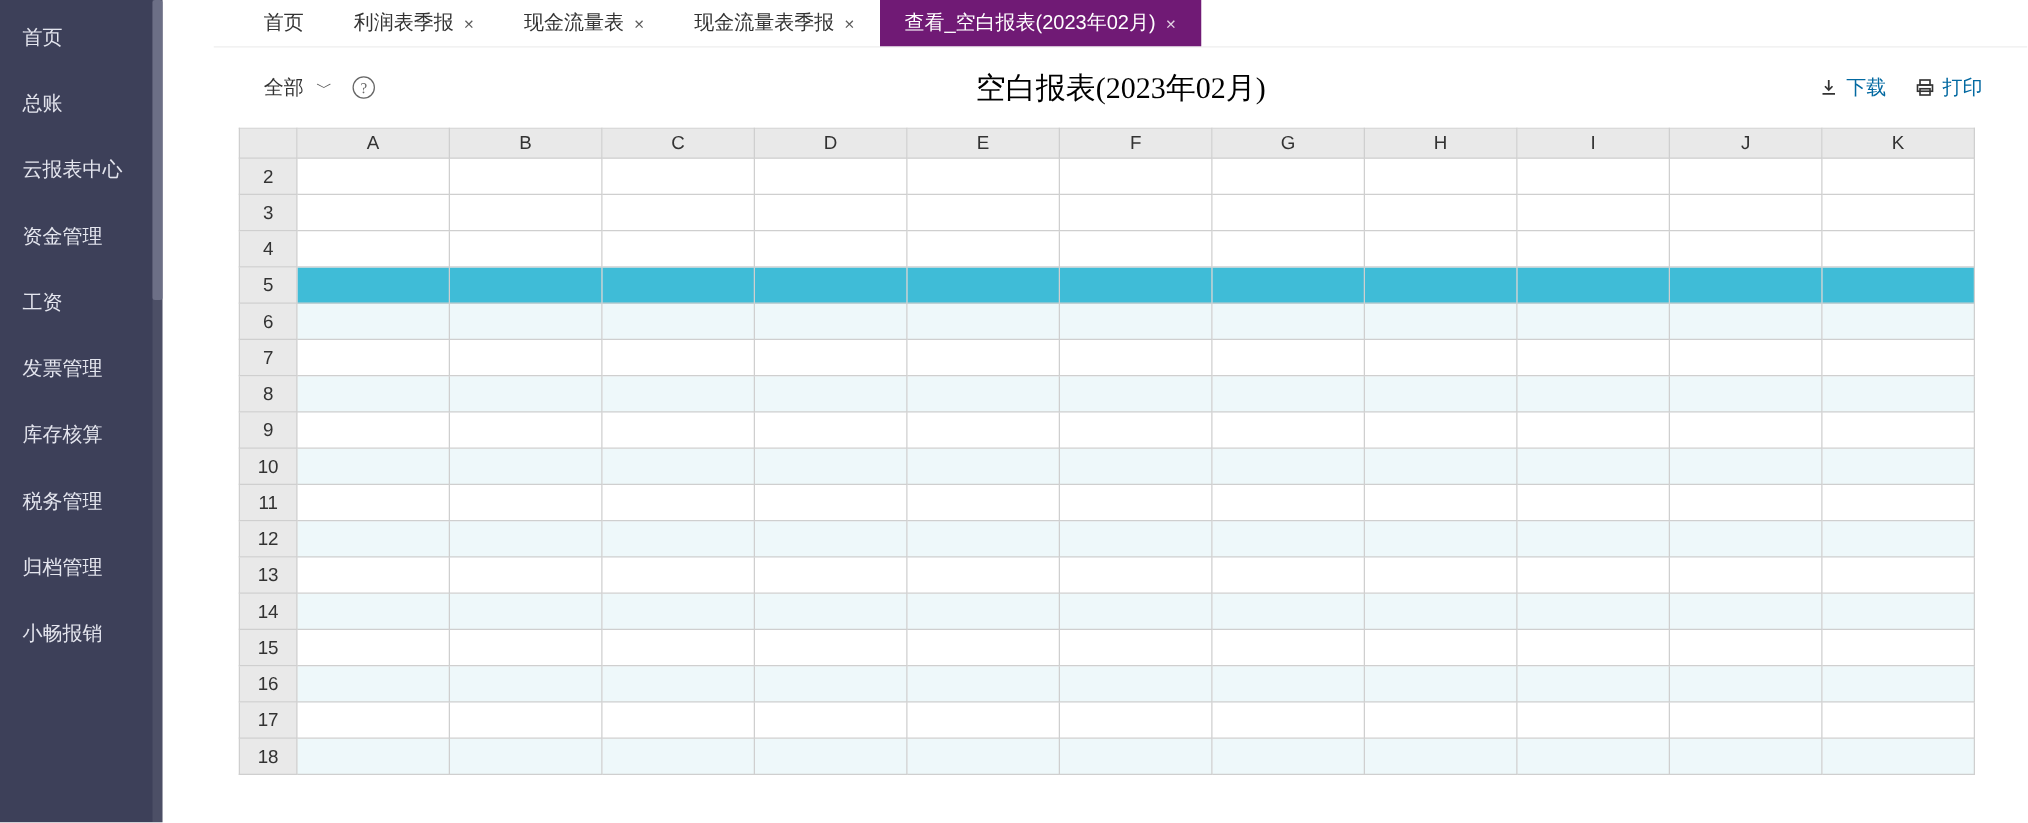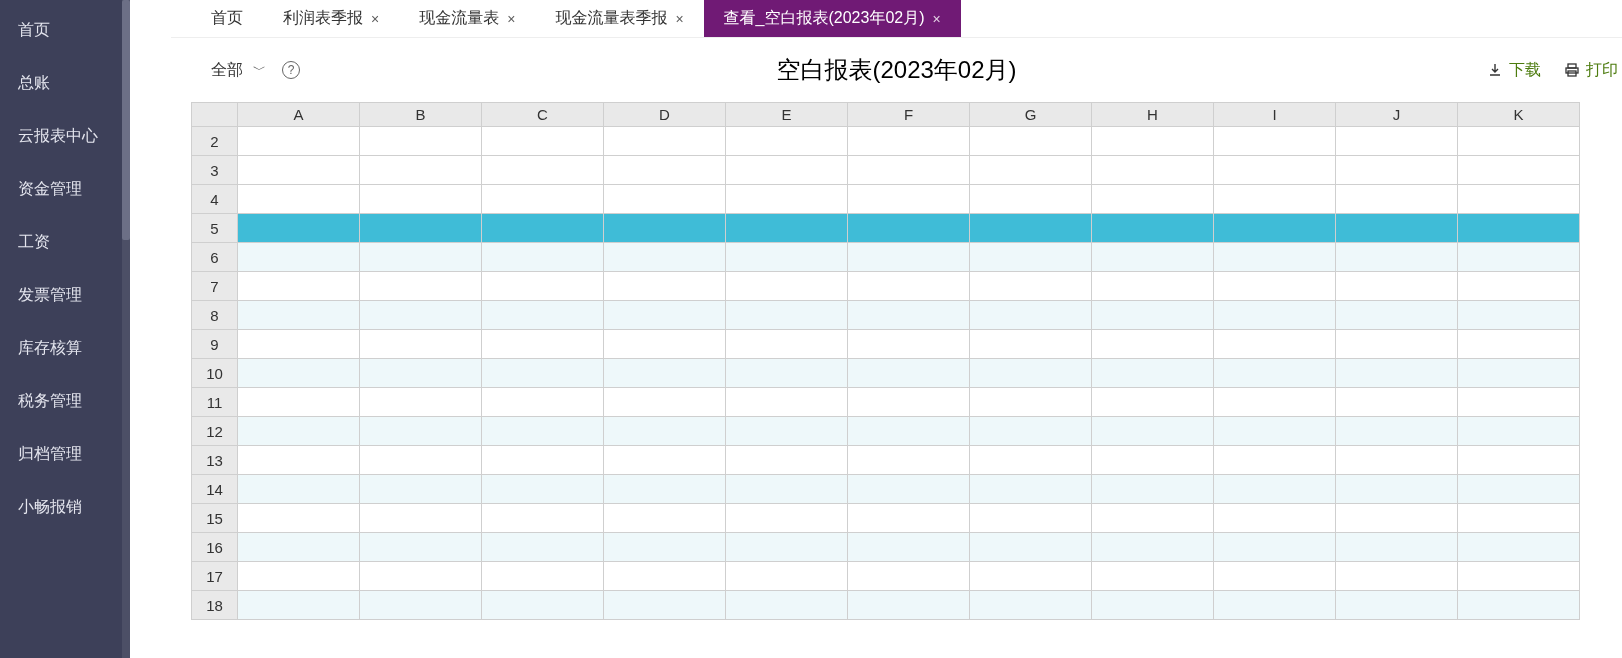--- a/index.html
+++ b/index.html
@@ -77,41 +77,42 @@
     cursor: pointer;
     opacity: .8;
   }
 
   
   .toolbar {
     display: flex;
     align-items: center;
     justify-content: space-between;
     height: 64px;
-    padding: 0 4px 0 40px;
+    padding: 0 36px 0 40px;
     position: relative;
+    font-family: Liberation Serif, serif;
   }
   .toolbar-left { display: flex; align-items: center; gap: 10px; font-size: 16px; color: #333; }
   .toolbar-left .chevron { font-size: 13px; color: #555; }
   .toolbar-left .help-icon {
     width: 18px; height: 18px;
     border: 1.5px solid #666;
     border-radius: 50%;
     display: inline-flex;
     align-items: center; justify-content: center;
     font-size: 12px; color: #666;
     margin-left: 6px;
   }
   .page-title {
     position: absolute;
     left: 50%; transform: translateX(-50%);
     font-size: 24px;
     color: #000000;
   }
-  .toolbar-right { display: flex; align-items: center; gap: 22px; font-size: 16px; color: #4d7c0f; }
+  .toolbar-right { display: flex; align-items: center; gap: 22px; font-size: 16px; color: #0369a1; }
   .toolbar-right .action { display: flex; align-items: center; gap: 5px; cursor: pointer; }
   .toolbar-right .icon-box { width: 18px; height: 18px; display: inline-flex; align-items: center; justify-content: center; }
 
   
   .sheet-wrap {
     flex: 1;
     overflow: hidden;
     padding-left: 20px;
   }
   .sheet {

